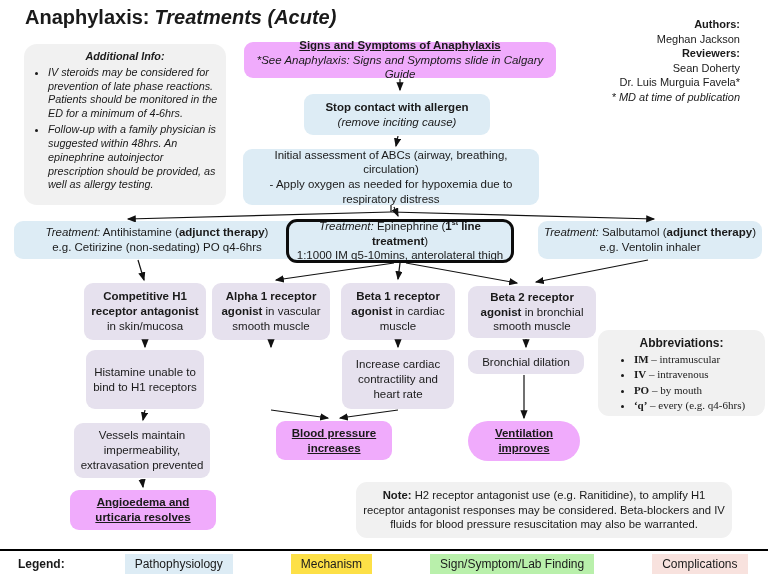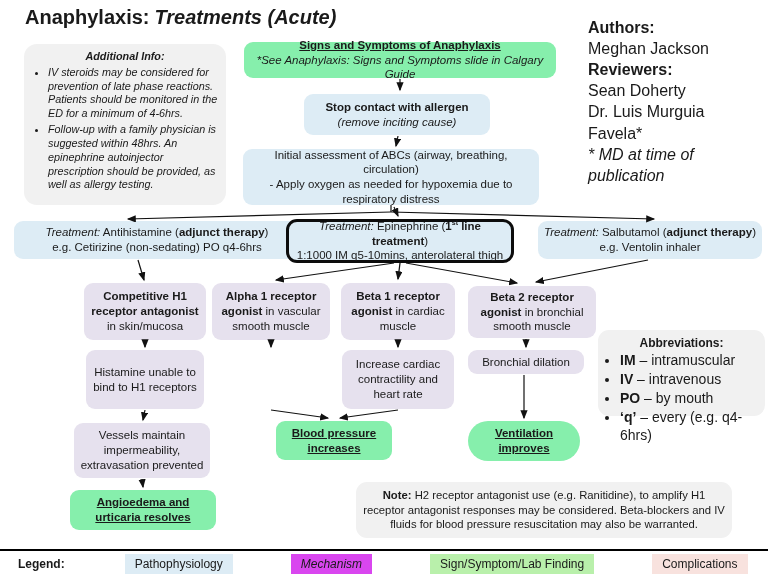--- a/index.html
+++ b/index.html
@@ -4,37 +4,37 @@
 <style>
   html,body{margin:0;padding:0;background:#fff;}
   #page{position:relative;width:768px;height:576px;background:#fff;overflow:hidden;
         font-family:"Liberation Sans",sans-serif;color:#1a1a1a;}
   .abs{position:absolute;}
   .box{position:absolute;border-radius:9px;display:flex;flex-direction:column;
        justify-content:center;align-items:center;text-align:center;
        font-size:11.5px;line-height:1.28;padding:2px 6px;box-sizing:border-box;}
   .blue{background:#ddecf5;}
   .purple{background:#e6e1ee;}
-  .green{background:#86efac;}
+  .green{background:#f0abfc;}
   .gray{background:#f1f1f1;}
   .b{font-weight:bold;}
   .it{font-style:italic;}
   .bu{font-weight:bold;text-decoration:underline;}
   .sup{vertical-align:super;font-size:7px;font-weight:bold;}
   #title{left:25px;top:6px;font-size:20px;font-weight:bold;}
   #title .it{margin-left:5px;}
-  #authors{right:10px;top:17px;width:170px;text-align:left;font-size:16px;line-height:1.32;}
+  #authors{right:28px;top:17px;width:170px;text-align:right;font-size:11px;line-height:1.32;}
   #addinfo{left:24px;top:44px;width:202px;height:161px;border-radius:13px;
            font-size:10.8px;font-style:italic;padding:6px 8px 4px 8px;justify-content:flex-start;}
   #addinfo ul{margin:2px 0 0 0;padding-left:16px;text-align:left;}
   #addinfo li{margin-bottom:2px;}
   #epi-box{border:3px solid #0c0c0c;border-radius:11px;}
   #abbrev{justify-content:flex-start;padding-top:6px;border-radius:11px;}
   #abbrev ul{margin:1px 0 0 0;padding-left:16px;text-align:left;list-style:disc;}
-  #abbrev li{margin-bottom:1px;font-size:14px;}
+  #abbrev li{margin-bottom:1px;font-size:11px;font-family:Liberation Serif, serif;}
   #note-box{font-size:11.3px;border-radius:11px;}
   #legendbar{left:0;top:549px;width:768px;height:27px;border-top:2px solid #000;
              display:flex;align-items:center;font-size:12px;box-sizing:border-box;padding-left:18px;gap:48px;}
   .lg-sw{padding:3px 10px;margin-right:10px;white-space:nowrap;}
   .lg-div{width:1px;height:20px;background:#555;margin:0 12px 0 2px;}
   svg.arrows{position:absolute;left:0;top:0;pointer-events:none;}
   #ccbadge{margin-left:auto;margin-right:6px;}
 </style>
 </head>
 <body>
@@ -177,21 +177,21 @@
       <line x1="271" y1="410" x2="328" y2="418" marker-end="url(#ah)"></line>
       <line x1="398" y1="410" x2="340" y2="418" marker-end="url(#ah)"></line>
       <line x1="524" y1="375" x2="524" y2="418" marker-end="url(#ah)"></line>
       <line x1="142" y1="479" x2="143" y2="487" marker-end="url(#ah)"></line>
     </g>
   </svg>
 
   <div id="legendbar" class="abs">
     <span class="b" style="margin-right:12px;">Legend:</span>
     <span class="lg-sw" style="background-color: rgb(221, 236, 245);">Pathophysiology</span>
-    <span class="lg-sw" style="background-color: #d946ef; font-style: italic;">Mechanism</span>
+    <span class="lg-sw" style="background-color: #fde047;">Mechanism</span>
     <span class="lg-sw" style="background-color: rgb(185, 240, 171);">Sign/Symptom/Lab Finding</span>
     <span class="lg-sw" style="background-color: rgb(248, 226, 222);">Complications</span>
     <span class="lg-div"></span>
     <span><span>Published </span><span class="b">October 22, 2018</span><span> on www.thecalgaryguide.com</span></span>
     <svg id="ccbadge" width="50" height="23" viewBox="0 0 50 23">
       <rect x="0" y="0" width="50" height="23" rx="4" fill="#000"></rect>
       <circle cx="8" cy="9" r="5.2" stroke="#fff" stroke-width="1.1" fill="none"></circle>
       <text x="8" y="11.3" font-size="6.5" fill="#fff" text-anchor="middle" font-family="Liberation Sans, sans-serif" font-weight="bold">cc</text>
       <circle cx="22" cy="9" r="4.6" stroke="#fff" stroke-width="1" fill="none"></circle>
       <circle cx="22" cy="7.4" r="1.3" fill="#fff"></circle>

